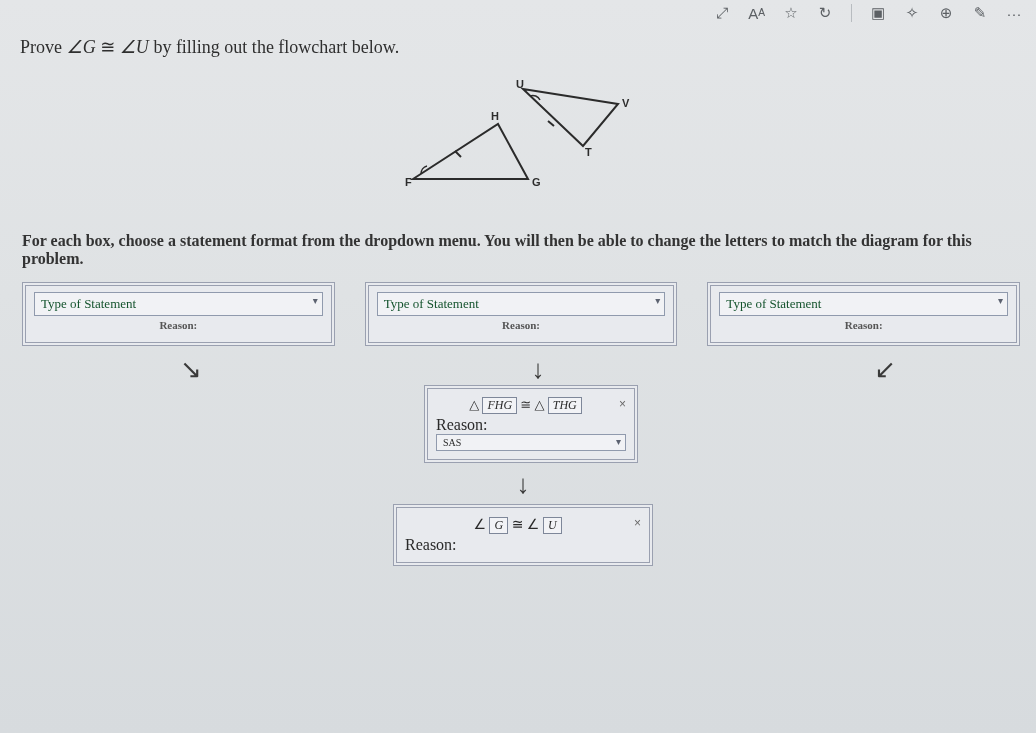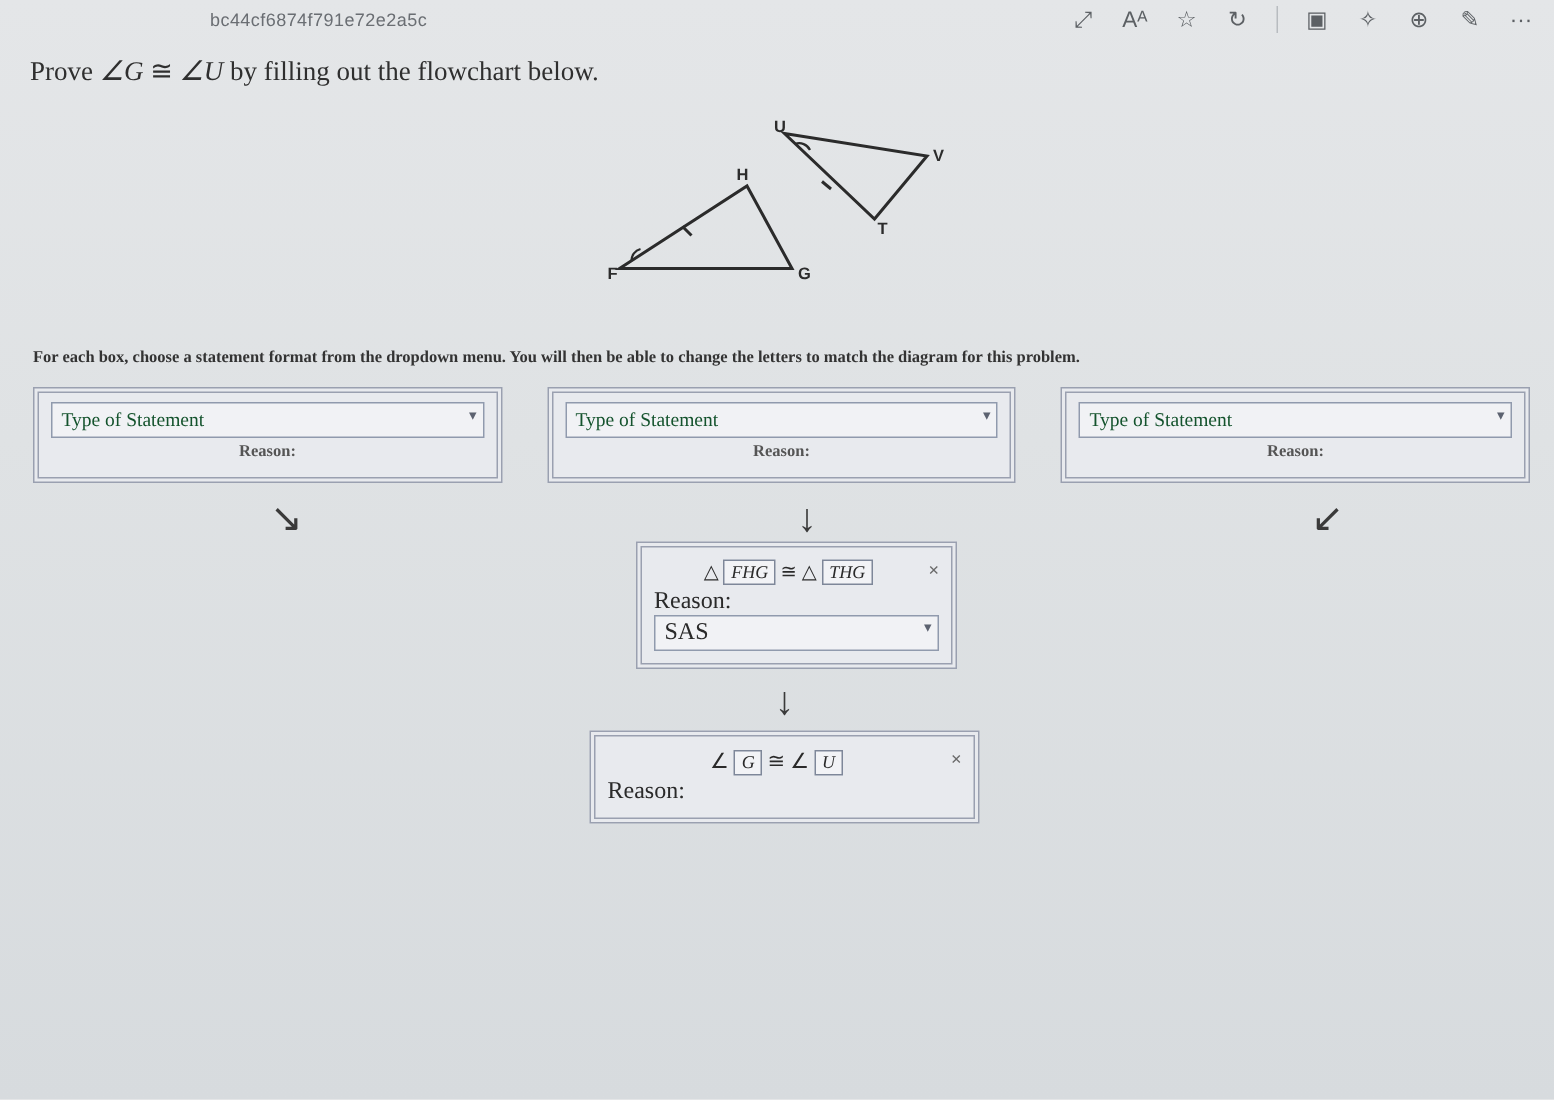--- a/index.html
+++ b/index.html
@@ -67,21 +67,21 @@
   .diagram {
     width: 260px;
     height: 120px;
     margin: 4px auto 38px auto;
     position: relative;
   }
   .diagram svg { width: 100%; height: 100%; }
   .lbl { font-family: Arial, sans-serif; font-size: 11px; font-weight: bold; fill:#2c2c2c; }
 
   .instr {
-    font-size: 11px;
+    font-size: 16px;
     font-weight: bold;
     color: #333;
     margin: 16px 0 14px 2px;
   }
 
   
   .flowrow {
     display: flex;
     justify-content: space-between;
     gap: 30px;
@@ -167,21 +167,21 @@
     padding-left: 4px;
     cursor: pointer;
     font-family: Arial, sans-serif;
   }
   .midcard .sel {
     width: 100%;
     box-sizing: border-box;
     background: #f1f2f5;
     border: 1px solid #909aad;
     font-family: "Times New Roman", serif;
-    font-size: 16px;
+    font-size: 10px;
     padding: 2px 16px 2px 6px;
     position: relative;
     cursor: pointer;
   }
   .midcard .sel::after {
     content: "▾";
     position: absolute;
     right: 4px; top: 1px;
     font-size: 10px;
     color: #5c6270;
@@ -212,21 +212,20 @@
     color: #5c6270;
     line-height: 0.6;
   }
 </style>
 </head>
 <body>
 
 <div class="page">
 
   <div class="chrome" data-name="browser-toolbar">
-    <div class="url" data-name="url-fragment">bc44cf6874f791e72e2a5c</div>
     <div class="tools" data-name="browser-tools">
       <span data-name="zoom-icon">⤢</span>
       <span data-name="text-size-icon">Aᴬ</span>
       <span data-name="favorite-star-icon">☆</span>
       <span data-name="refresh-icon">↻</span>
       <span class="sep" data-name="toolbar-separator"></span>
       <span data-name="split-panel-icon">▣</span>
       <span data-name="collections-icon">✧</span>
       <span data-name="extensions-icon">⊕</span>
       <span data-name="annotate-icon">✎</span>

